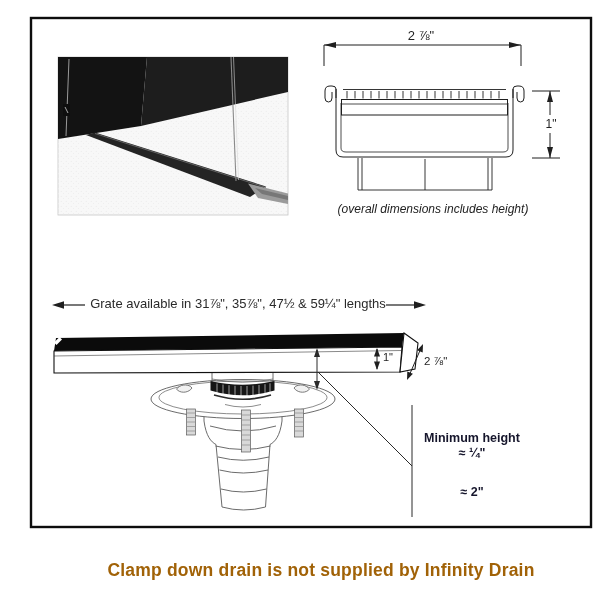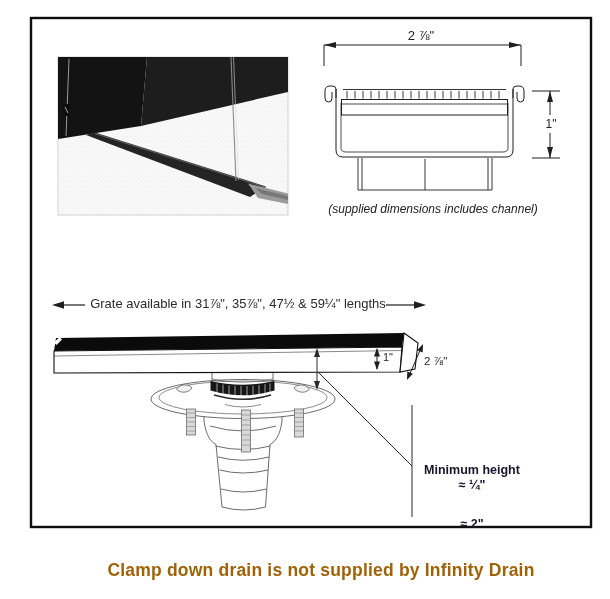--- a/index.html
+++ b/index.html
@@ -6,21 +6,21 @@
   #page{position:relative;width:610px;height:599px;background:#fff;overflow:hidden;
         font-family:"Liberation Sans", sans-serif;color:#1f1f1f;}
   .txt{position:absolute;white-space:nowrap;}
   .center{text-align:center;white-space:normal;}
   #cs-width-label{left:371px;top:28px;width:100px;text-align:center;font-size:13px;color:#1f1f1f;}
   #cs-height-label{left:540px;top:117px;width:22px;text-align:center;font-size:12px;color:#1f1f1f;}
   #cs-caption{left:312px;top:202px;width:242px;text-align:center;font-style:italic;font-size:12px;color:#222;}
   #availability-text{left:88px;top:296px;width:300px;text-align:center;font-size:13px;color:#2a2a2a;}
   #bar-height-label{left:383px;top:351px;font-size:11px;color:#1f1f1f;}
   #bar-depth-label{left:424px;top:355px;font-size:11.5px;color:#1f1f1f;}
-  .annot{left:402px;width:140px;text-align:center;font-weight:bold;font-size:12.5px;color:#16162c;margin-top:32px;}
+  .annot{left:402px;width:140px;text-align:center;font-weight:bold;font-size:12.5px;color:#16162c;}
   #min-height-label{top:431px;}
   #min-height-value{top:446px;}
   #max-height-label{top:470px;}
   #max-height-value{top:485px;}
   #footer-caption{left:16px;top:560px;width:610px;text-align:center;font-weight:bold;
                   font-size:17.5px;color:#a16207;letter-spacing:0.2px;}
   svg{position:absolute;left:0;top:0;}
 </style>
 </head>
 <body>
@@ -232,21 +232,21 @@
     <line x1="317" y1="350" x2="317" y2="388"></line>
     <polygon points="317,348 314,357 320,357" fill="#2a2a2a" stroke="none"></polygon>
     <polygon points="317,390 314,381 320,381" fill="#2a2a2a" stroke="none"></polygon>
     <line x1="318" y1="372" x2="412" y2="466"></line>
     <line x1="412" y1="405" x2="412" y2="517"></line>
   </g>
 </svg>
 
 <div class="txt" id="cs-width-label">2 ⅞"</div>
 <div class="txt" id="cs-height-label">1"</div>
-<div class="txt center" id="cs-caption">(supplied dimensions includes channel)</div>
+<div class="txt center" id="cs-caption">(overall dimensions includes height)</div>
 <div class="txt center" id="availability-text">Grate available in 31⅞", 35⅞", 47½ &amp; 59¼" lengths</div>
 <div class="txt" id="bar-height-label">1"</div>
 <div class="txt" id="bar-depth-label">2 ⅞"</div>
 <div class="txt annot" id="min-height-label">Minimum height</div>
 <div class="txt annot" id="min-height-value">≈ ¼"</div>
 <div class="txt annot" id="max-height-value">≈ 2"</div>
 <div class="txt" id="footer-caption">Clamp down drain is not supplied by Infinity Drain</div>
 
 </div>
 

